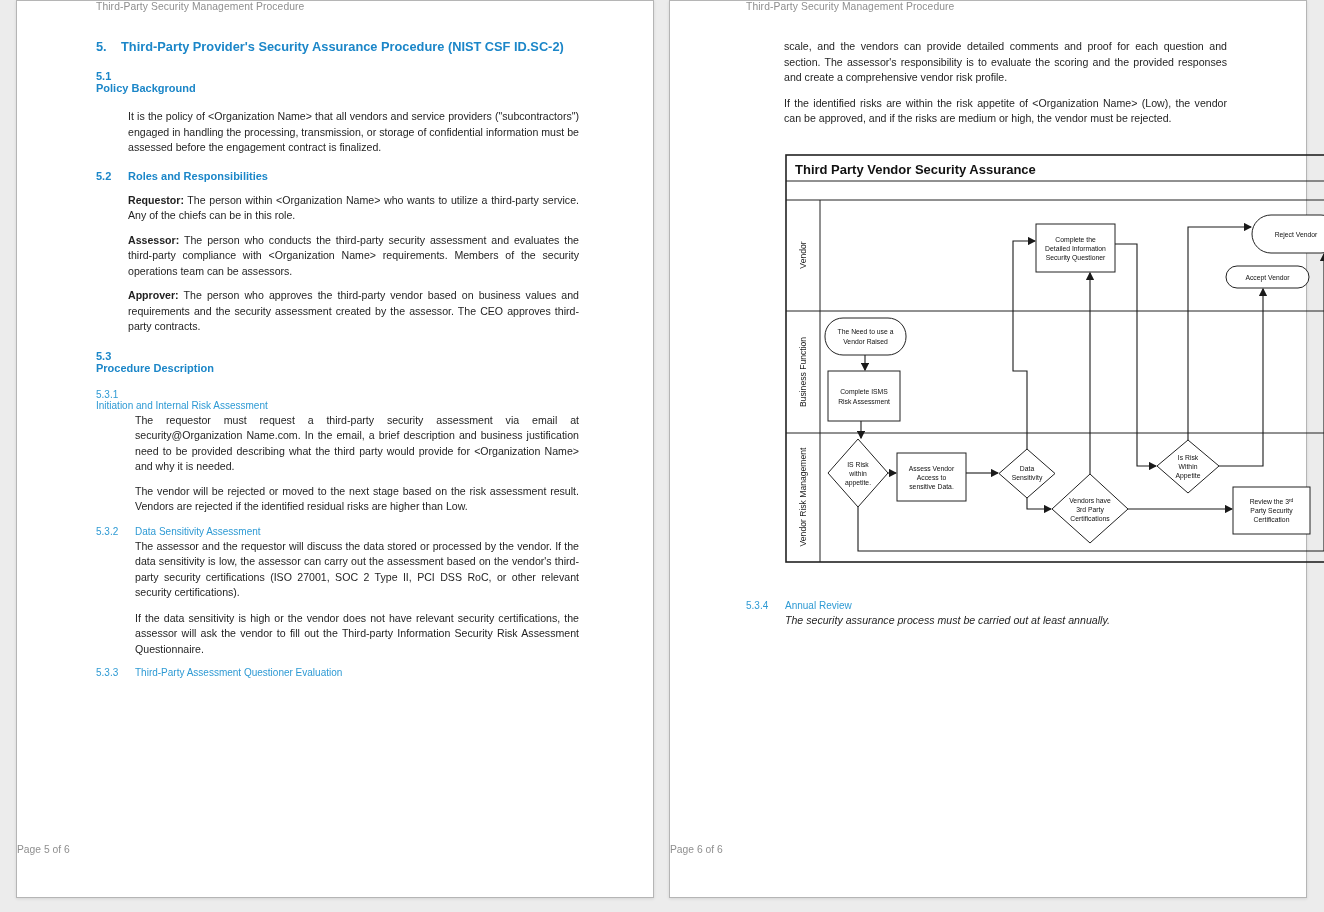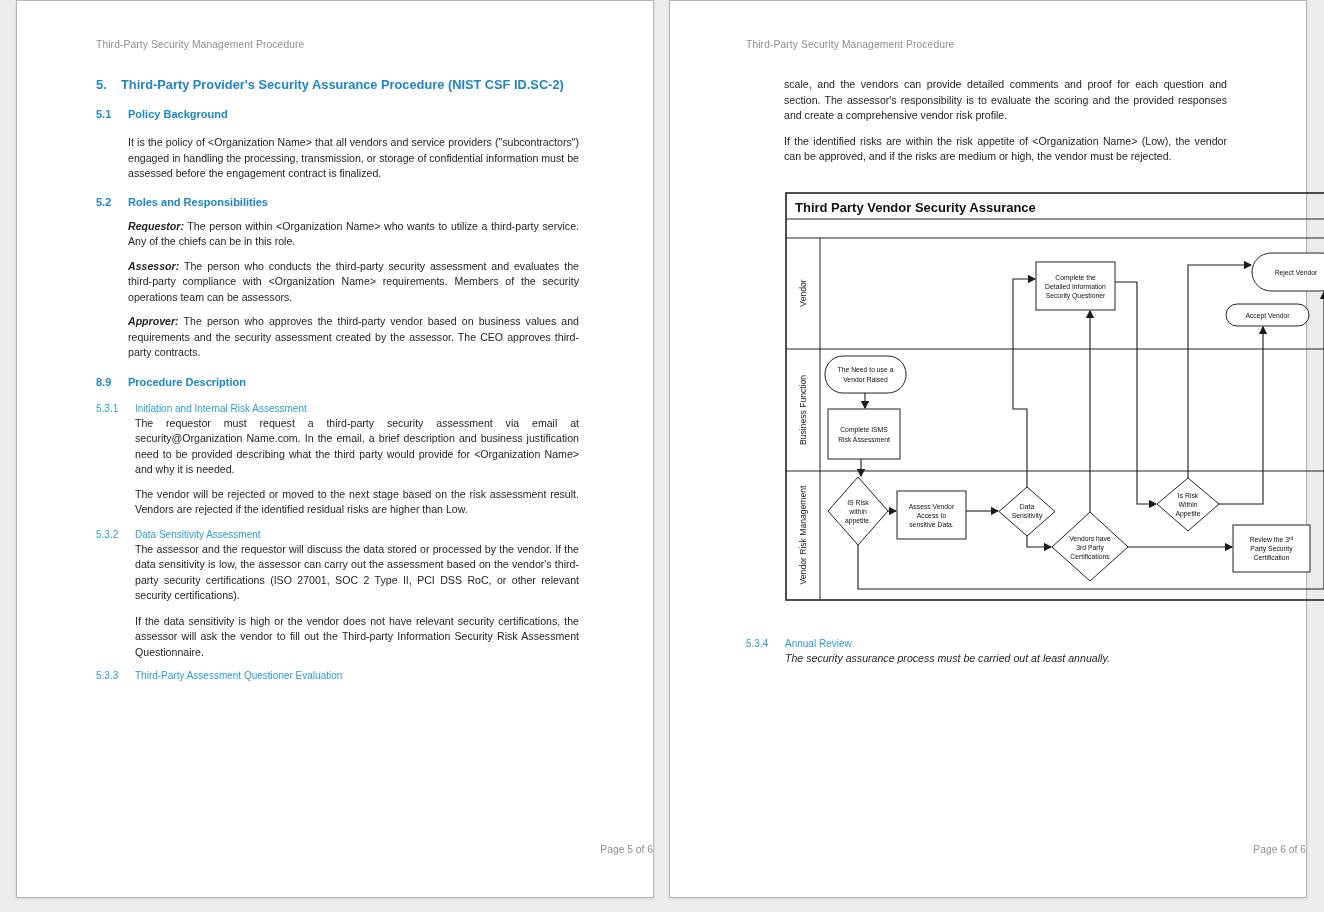--- a/index.html
+++ b/index.html
@@ -2,39 +2,39 @@
 <html><head>
 <meta charset="utf-8">
 <style>
   * { margin:0; padding:0; box-sizing:border-box; }
   html,body { width:1324px; height:912px; overflow:hidden; background:#ececec;
     font-family:"Liberation Sans","DejaVu Sans",sans-serif; }
   .page { position:absolute; top:0; width:638px; height:898px; background:#fff;
     border:1px solid #b5b5b5; box-shadow:0 1px 3px rgba(0,0,0,.10); }
   #page-left  { left:16px; }
   #page-right { left:669px; }
-  .content { position:relative; width:100%; height:100%; padding-top:38px; }
+  .content { position:relative; width:100%; height:100%; }
   #page-left  .content { padding-left:79px; padding-right:74px; }
   #page-right .content { padding-left:76px; padding-right:79px; }
   .doc-header { font-size:10.3px; color:#8f8f8f; letter-spacing:.1px; }
   .h1 { display:flex; margin-top:27px; color:#1b86c8; font-weight:bold; font-size:12.8px; }
   .h1 .num { width:25px; flex:none; }
   .h2 { display:flex; margin-top:14px; color:#1b86c8; font-weight:bold; font-size:11px; }
   .h2 .num { width:32px; flex:none; }
   .h3 { display:flex; color:#2e9ad4; font-size:10px; }
   .h3 .num { width:39px; flex:none; }
   .para { margin-left:32px; font-size:10.6px; line-height:15.5px; color:#1f1f1f;
     text-align:justify; text-align-last:left; }
   .para.ind { margin-left:39px; }
   #page-right .para { margin-left:38px; }
   #page-right .para.ind { margin-left:39px;font-style:italic; }
-  b.rolename { font-weight:bold;font-style:italic; }
-  .footer { position:absolute; top:843px; left:0; width:100%; text-align:right;
+  b.rolename { font-weight:bold; }
+  .footer { position:absolute; top:843px; left:0; width:100%; text-align:left;
     font-size:10.3px; color:#8f8f8f; }
-  .mt15 { margin-top:15px; }
+  .mt15 { margin-top:15px;flex-direction:column; }
   .mt11 { margin-top:11px; } .mt10 { margin-top:10px; } .mt9 { margin-top:9px; }
   .mt2 { margin-top:2px; }
   #flowchart { display:block; margin-top:26px; margin-left:37px; }
   .shape { fill:#fff; stroke:#222; stroke-width:1; }
   .frame { fill:none; stroke:#222; stroke-width:1.6; }
   .grid  { stroke:#222; stroke-width:1; }
   .flow  { fill:none; stroke:#1a1a1a; stroke-width:1.1; }
   .nlabel { font-size:6.8px; fill:#111; }
   .lane-label { font-size:8.6px; fill:#222; }
   .dtitle { font-size:13px; font-weight:bold; fill:#111; }
@@ -60,21 +60,21 @@
     <div class="h2">
       <span class="num">5.2</span>
       <span>Roles and Responsibilities</span>
     </div>
 
     <p class="para mt11"><b class="rolename">Requestor:</b><span> The person within &lt;Organization Name&gt; who wants to utilize a third-party service. Any of the chiefs can be in this role.</span></p>
     <p class="para mt9"><b class="rolename">Assessor:</b><span> The person who conducts the third-party security assessment and evaluates the third-party compliance with &lt;Organization Name&gt; requirements. Members of the security operations team can be assessors.</span></p>
     <p class="para mt9"><b class="rolename">Approver:</b><span> The person who approves the third-party vendor based on business values and requirements and the security assessment created by the assessor. The CEO approves third-party contracts.</span></p>
 
     <div class="h2 mt15">
-      <span class="num">8.9</span>
+      <span class="num">5.3</span>
       <span>Procedure Description</span>
     </div>
 
     <div class="h3 mt15">
       <span class="num">5.3.1</span>
       <span>Initiation and Internal Risk Assessment</span>
     </div>
     <p class="para ind mt2">The requestor must request a third-party security assessment via email at security@Organization Name.com. In the email, a brief description and business justification need to be provided describing what the third party would provide for &lt;Organization Name&gt; and why it is needed.</p>
     <p class="para ind mt9">The vendor will be rejected or moved to the next stage based on the risk assessment result. Vendors are rejected if the identified residual risks are higher than Low.</p>
 

